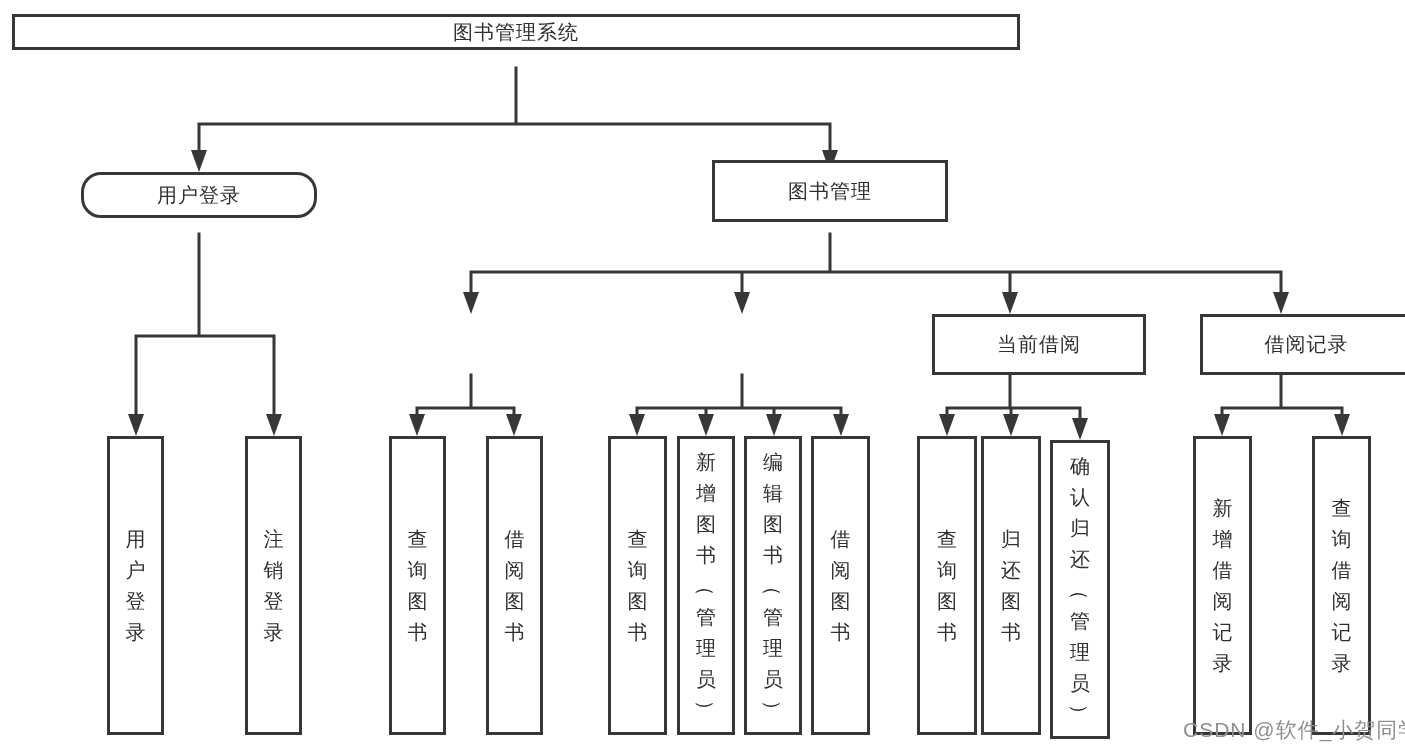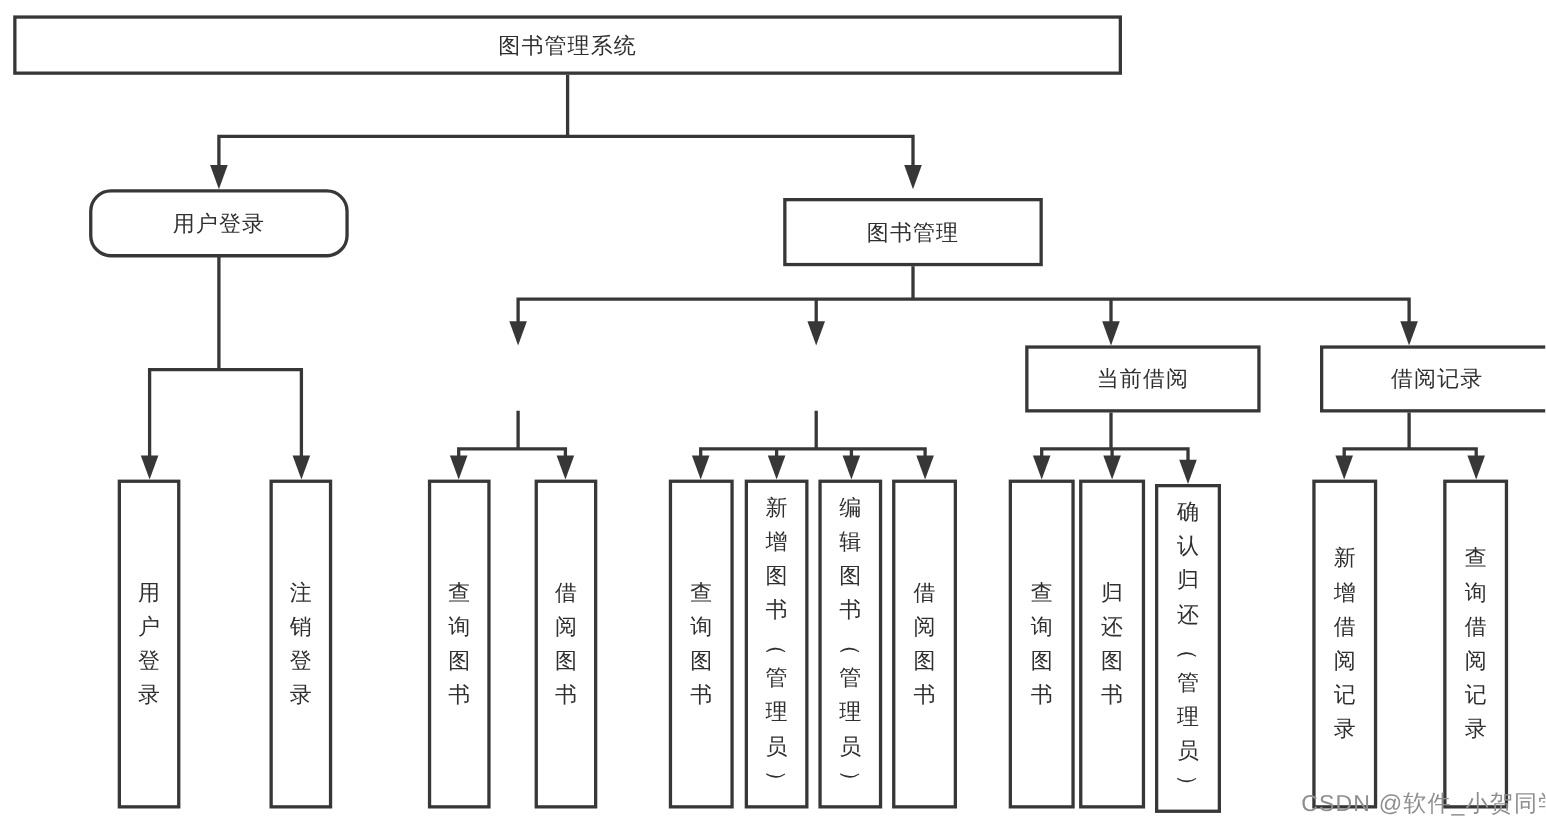--- a/index.html
+++ b/index.html
@@ -100,28 +100,28 @@
       <polygon points="1003,414 1019,414 1011,436" fill="#373737" stroke="none"></polygon>
       <polygon points="1072,418 1088,418 1080,440" fill="#373737" stroke="none"></polygon>
     </g>
     <g>
       <path d="M1281,375 V408 M1222,408 H1342 M1222,408 V418 M1342,408 V418"></path>
       <polygon points="1214,414 1230,414 1222,436" fill="#373737" stroke="none"></polygon>
       <polygon points="1334,414 1350,414 1342,436" fill="#373737" stroke="none"></polygon>
     </g>
   </svg>
 
-  <div class="box h-box" style="left:12px; top:14px; width:1008px; height:54px;">
+  <div class="box h-box" style="left:12px; top:14px; width:1008px; height:36px;">
     <span class="h-label">图书管理系统</span>
   </div>
 
-  <div class="box h-box" style="left:81px; top:172px; width:236px; height:62px;border-radius:20px;">
+  <div class="box h-box" style="left:81px; top:172px; width:236px; height:46px;border-radius:20px;">
     <span class="h-label">用户登录</span>
   </div>
-  <div class="box h-box" style="left:712px; top:180px; width:236px; height:62px;">
+  <div class="box h-box" style="left:712px; top:160px; width:236px; height:62px;">
     <span class="h-label">图书管理</span>
   </div>
 
   <div class="box h-box" style="left:932px; top:314px; width:214px; height:61px;">
     <span class="h-label">当前借阅</span>
   </div>
   <div class="box h-box" style="left:1175px; top:314px; width:213px; height:61px;margin-left:25px;">
     <span class="h-label">借阅记录</span>
   </div>
 

